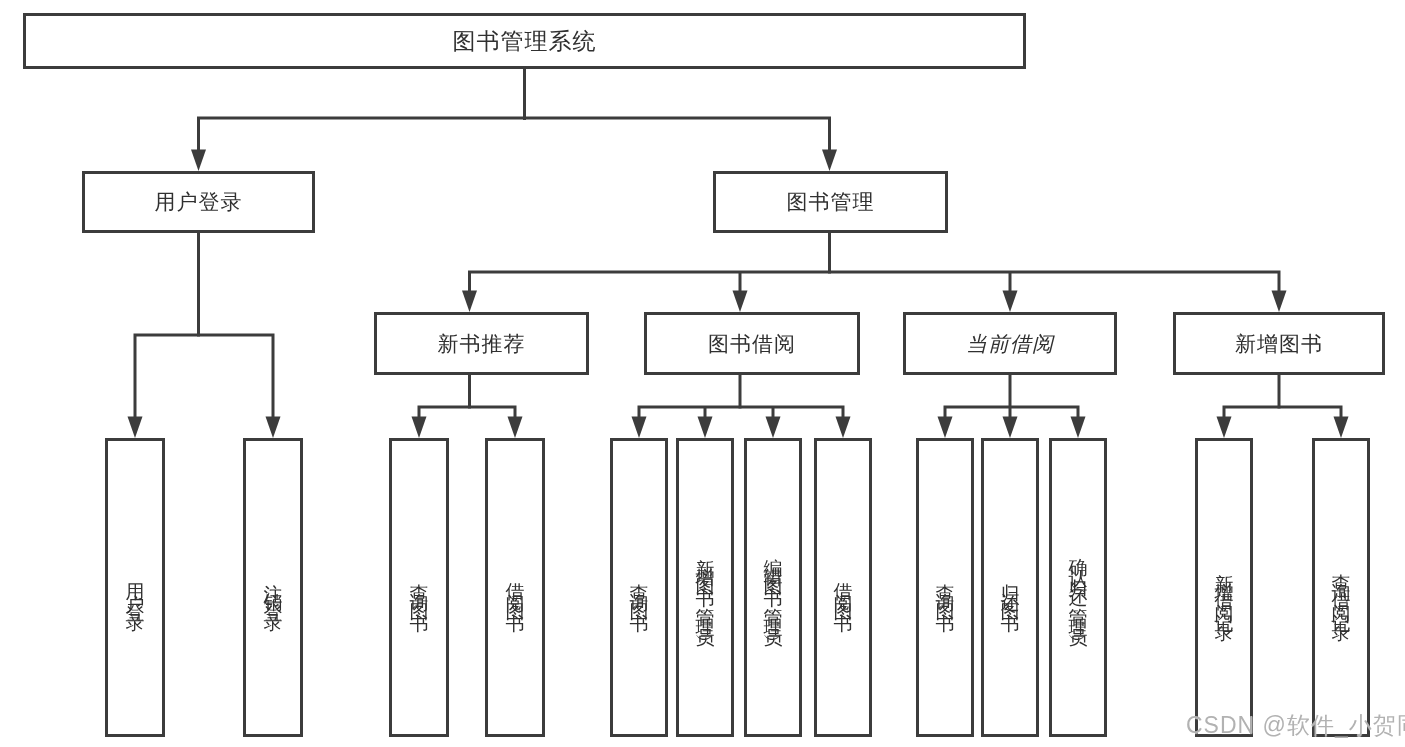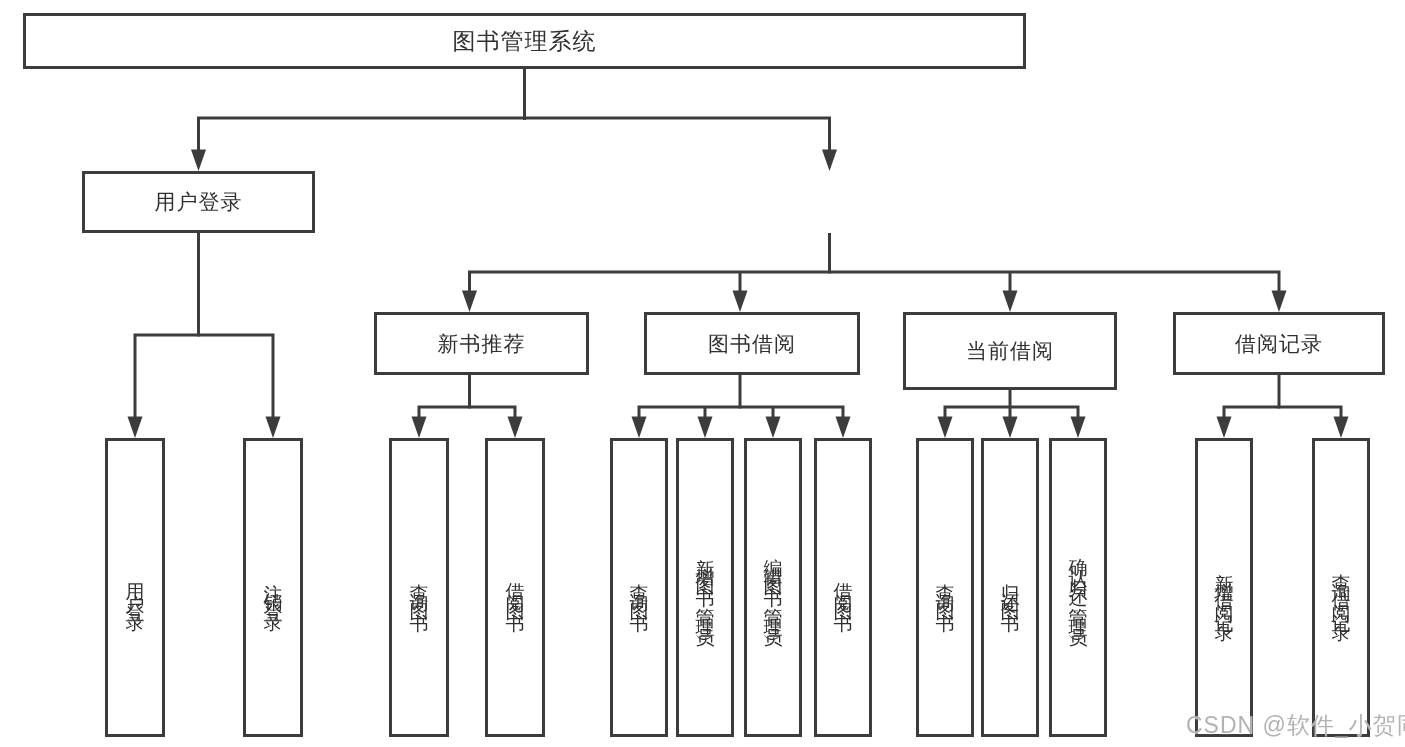--- a/index.html
+++ b/index.html
@@ -24,21 +24,21 @@
   .v{
     writing-mode:vertical-rl;
     font-size:19px;
     letter-spacing:10px;
     top:438px;height:299px;
   }
   #l2a{left:82px; top:171px;width:233px;height:62px;}
   #l2b{left:713px;top:171px;width:235px;height:62px;}
   #l3a{left:374px; top:312px;width:215px;height:63px;}
   #l3b{left:632px; top:312px;width:216px;height:63px;margin-left:12px;}
-  #l3c{left:903px; top:312px;width:214px;height:78px;}
+  #l3c{left:903px; top:312px;width:214px;height:63px;font-style:italic;}
   #l3d{left:1173px;top:312px;width:212px;height:63px;}
   #b1{left:105px;width:60px;}
   #b2{left:243px;width:60px;}
   #b3{left:389px;width:60px;}
   #b4{left:485px;width:60px;}
   #b5{left:610px;width:58px;}
   #b6{left:676px;width:58px;}
   #b7{left:744px;width:58px;}
   #b8{left:814px;width:58px;}
   #b9{left:916px;width:58px;}
@@ -119,25 +119,26 @@
       <path d="M1279 375 L1279 408.5"></path>
       <path d="M1224 419 L1224 407 L1341 407 L1341 419"></path>
       <polygon fill="#3c3c3c" stroke="none" points="1216.5,416.5 1231.5,416.5 1224,438"></polygon>
       <polygon fill="#3c3c3c" stroke="none" points="1333.5,416.5 1348.5,416.5 1341,438"></polygon>
     </g>
   </svg>
 
   <div class="box h root" id="root">图书管理系统</div>
 
   <div class="box h" id="l2a">用户登录</div>
+  <div class="box h" id="l2b">图书管理</div>
 
   <div class="box h" id="l3a">新书推荐</div>
   <div class="box h" id="l3b">图书借阅</div>
   <div class="box h" id="l3c">当前借阅</div>
-  <div class="box h" id="l3d">借阅记录</div>
+  <div class="box h" id="l3d">新增图书</div>
 
   <div class="box v" id="b1">用户登录</div>
   <div class="box v" id="b2">注销登录</div>
   <div class="box v" id="b3">查询图书</div>
   <div class="box v" id="b4">借阅图书</div>
   <div class="box v" id="b5">查询图书</div>
   <div class="box v" id="b6">新增图书（管理员）</div>
   <div class="box v" id="b7">编辑图书（管理员）</div>
   <div class="box v" id="b8">借阅图书</div>
   <div class="box v" id="b9">查询图书</div>

